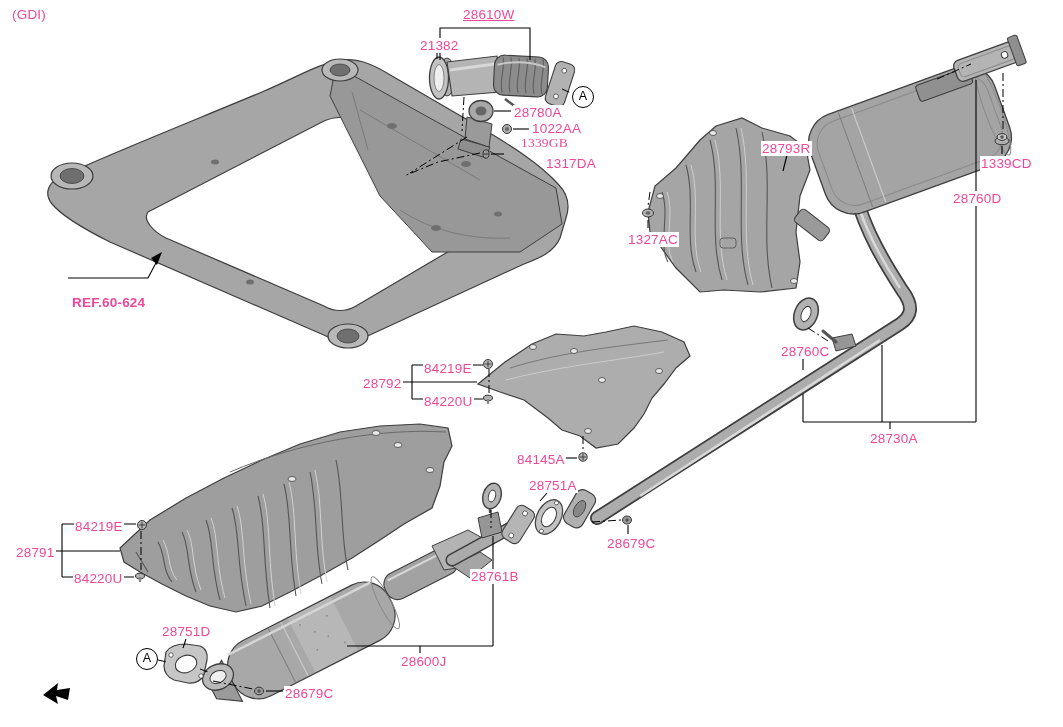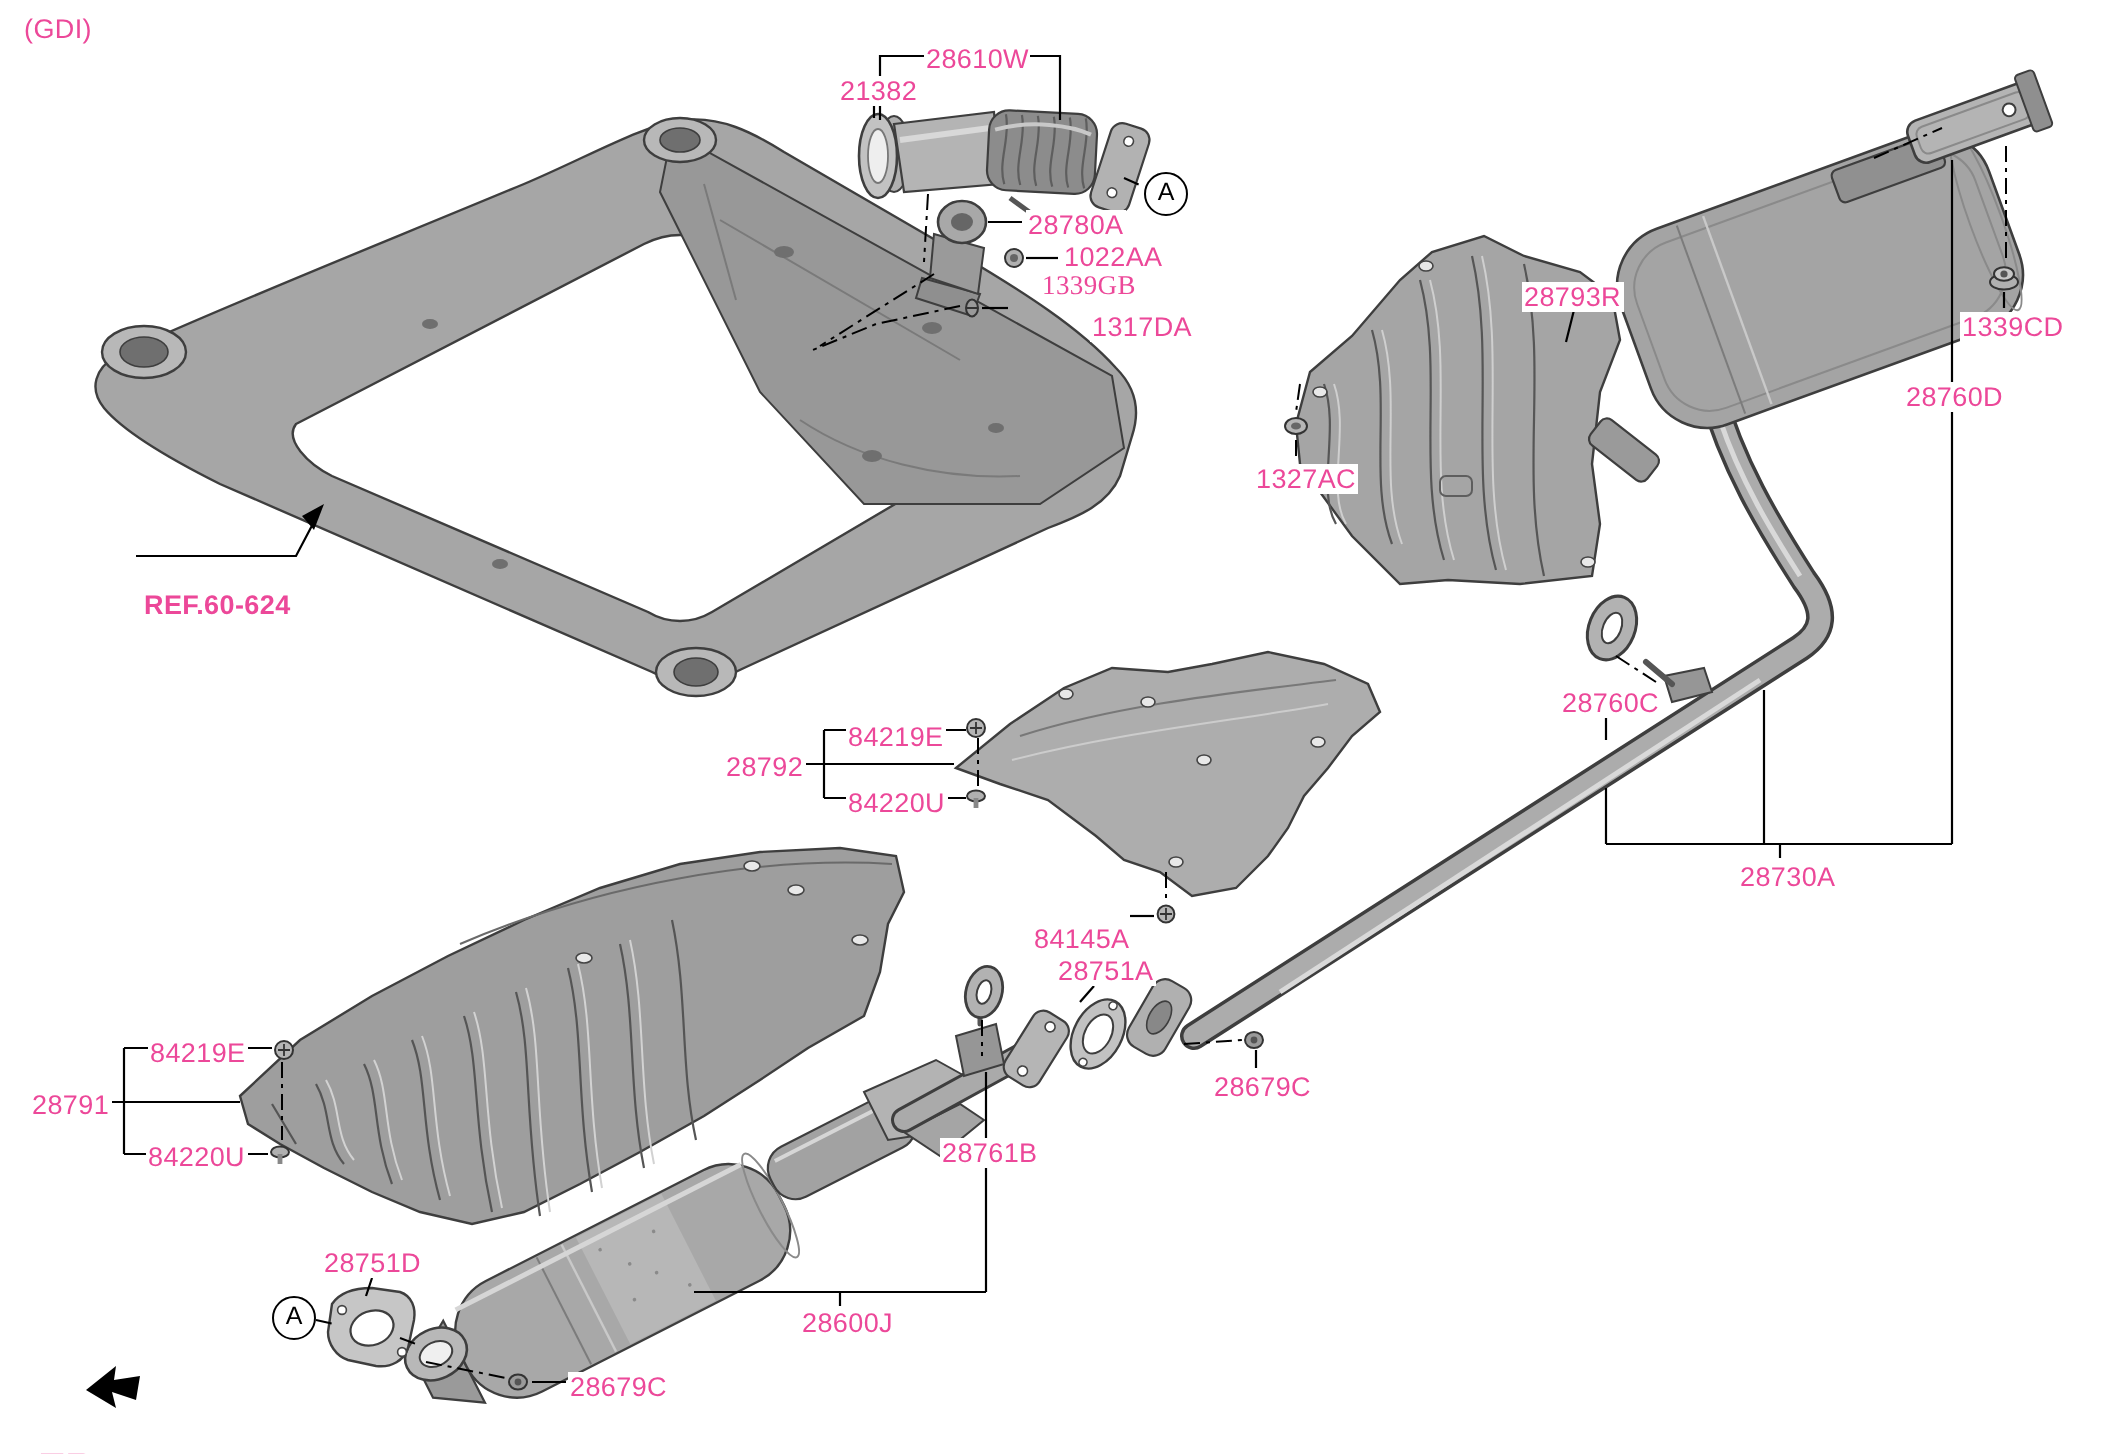--- a/index.html
+++ b/index.html
@@ -312,36 +312,36 @@
   </g>
   <polygon points="162,252 151,258 157,265" fill="#000"></polygon>
   <polygon points="43,695 58,683 57,690 70,688 68,700 56,696 58,704" fill="#000"></polygon>
 </svg>
 
   <div class="callout nobg" style="left:11px;top:7px">(GDI)</div>
   <div class="callout large bold nobg" style="left:18px;top:694px">FR.</div>
   <div class="callout bold nobg" style="left:71px;top:263px">REF.60-624</div>
 
   <div id="callouts">
-      <div class="callout" style="left: 462px; top: 22px;">28610W</div>
+      <div class="callout" style="left: 462px; top: 7px; text-decoration: underline;">28610W</div>
       <div class="callout" style="left: 419px; top: 38px;">21382</div>
       <div class="callout" style="left: 513px; top: 105px;">28780A</div>
       <div class="callout" style="left: 531px; top: 121px;">1022AA</div>
       <div class="callout" style="left: 520px; top: 135px; font-family: Liberation Serif, serif;">1339GB</div>
       <div class="callout" style="left: 505px; top: 156px; margin-left: 40px;">1317DA</div>
       <div class="callout" style="left: 761px; top: 141px;">28793R</div>
       <div class="callout" style="left: 627px; top: 232px;">1327AC</div>
       <div class="callout" style="left: 980px; top: 156px;">1339CD</div>
       <div class="callout" style="left: 952px; top: 191px;">28760D</div>
       <div class="callout" style="left: 780px; top: 344px;">28760C</div>
       <div class="callout" style="left: 869px; top: 431px;">28730A</div>
       <div class="callout" style="left: 423px; top: 361px;">84219E</div>
       <div class="callout" style="left: 362px; top: 376px;">28792</div>
       <div class="callout" style="left: 423px; top: 394px;">84220U</div>
-      <div class="callout" style="left: 516px; top: 452px; margin-top: 10px;">84145A</div>
+      <div class="callout" style="left: 516px; top: 452px;">84145A</div>
       <div class="callout" style="left: 528px; top: 478px;">28751A</div>
       <div class="callout" style="left: 606px; top: 536px;">28679C</div>
       <div class="callout" style="left: 74px; top: 519px;">84219E</div>
       <div class="callout" style="left: 15px; top: 545px;">28791</div>
       <div class="callout" style="left: 73px; top: 571px;">84220U</div>
       <div class="callout" style="left: 161px; top: 624px;">28751D</div>
       <div class="callout" style="left: 284px; top: 686px;">28679C</div>
       <div class="callout" style="left: 400px; top: 654px;">28600J</div>
       <div class="callout" style="left: 470px; top: 569px; text-align: right;">28761B</div>
     </div>

